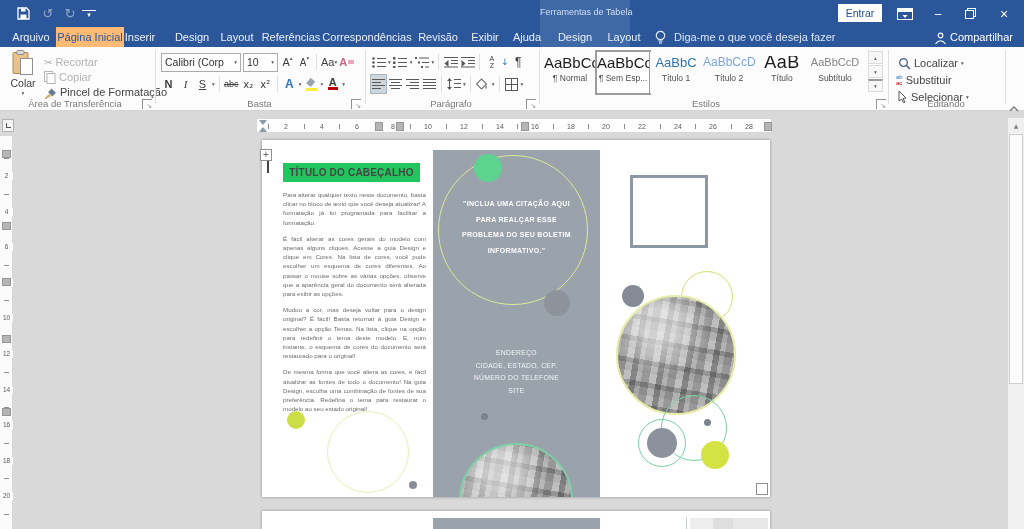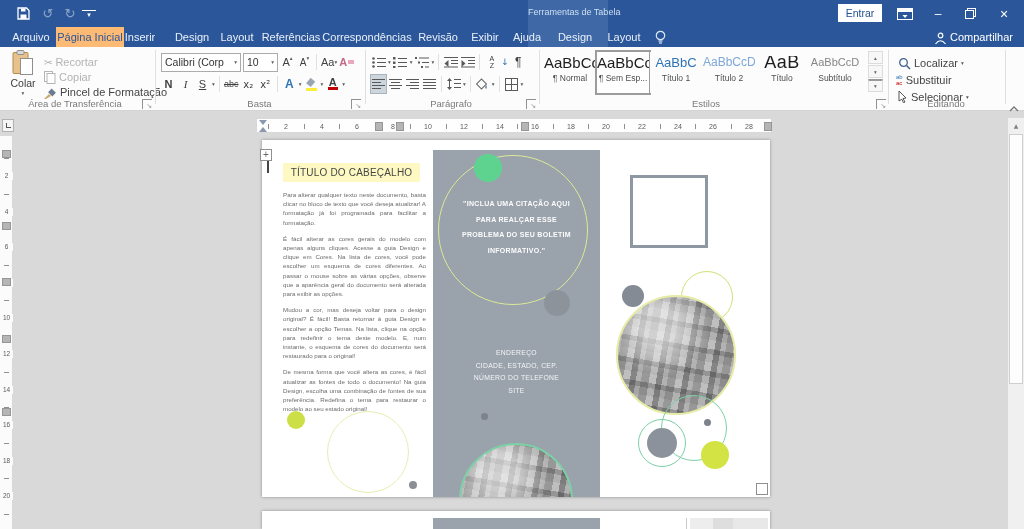--- a/index.html
+++ b/index.html
@@ -3,21 +3,21 @@
 <meta charset="utf-8">
 <style>
 *{margin:0;padding:0;box-sizing:border-box}
 html,body{background:#d9d9d9}
 #app{position:relative;width:1024px;height:529px;overflow:hidden;background:#d9d9d9;
   font-family:"Liberation Sans",sans-serif;-webkit-font-smoothing:antialiased}
 .abs{position:absolute}
 .ico{font-family:"DejaVu Sans",sans-serif}
 
 #hdr{position:absolute;left:0;top:0;width:1024px;height:47px;background:#2b579a}
-#ctx{position:absolute;left:528px;top:0;width:80px;height:47px;background:#3e69a6}
+#ctx{position:absolute;left:540px;top:0;width:90px;height:47px;background:#3e69a6}
 #ctx .lbl{display:block;text-align:center;font-size:9px;color:#cfdff3;line-height:25px;white-space:nowrap}
 .qbtn{position:absolute;top:3px;height:21px;display:flex;align-items:center;justify-content:center;color:#fff}
 .wtitle{position:absolute;left:272px;top:0;width:112px;height:27px;line-height:27px;text-align:center;color:#fff;font-size:11.5px;white-space:nowrap}
 #entrar{position:absolute;left:838px;top:4px;width:44px;height:18px;background:#fff;border:none;color:#24508f;font-size:10.5px;line-height:18px;text-align:center}
 .wc{position:absolute;top:0;height:27px;display:flex;align-items:center;justify-content:center;color:#fff}
 .tab{position:absolute;top:27px;height:20px;line-height:20px;font-size:11px;color:#e9eff8;text-align:center;white-space:nowrap}
 .tab.active{background:#fdba74;color:#2b579a}
 .tellme{position:absolute;top:27px;height:20px;line-height:20px;font-size:11px;color:#d9e5f5;white-space:nowrap}
 
 #ribbon{position:absolute;left:0;top:47px;width:1024px;height:64px;background:#fcfcfc;border-bottom:1px solid #d4d4d4}
@@ -54,22 +54,22 @@
 .tri{width:0;height:0;position:absolute}
 
 #page1{position:absolute;left:262px;top:140px;width:508px;height:357px;background:#fff;box-shadow:0 0 3px rgba(0,0,0,.35)}
 #page2{position:absolute;left:262px;top:511px;width:508px;height:18px;background:#fff;box-shadow:0 0 3px rgba(0,0,0,.35)}
 .circ{position:absolute;border-radius:50%}
 .photo{background:
  radial-gradient(circle at 35% 25%,rgba(255,255,255,.55) 0 16%,rgba(255,255,255,0) 45%),
  repeating-linear-gradient(100deg,#9d9d9d 0 6px,#d2d2d2 6px 11px,#b3b3b3 11px 19px,#e1e1e1 19px 26px),
  repeating-linear-gradient(10deg,#c9c9c9 0 8px,#a9a9a9 8px 13px,#d8d8d8 13px 22px);
  background-blend-mode:normal,multiply,normal}
-#hdrbar{position:absolute;left:21px;top:23px;width:137px;height:19px;background:#fef9c3;
- text-align:center;font-size:10px;font-weight:normal;line-height:19px;color:#454545;letter-spacing:.2px}
+#hdrbar{position:absolute;left:21px;top:23px;width:137px;height:19px;background:#22c55e;
+ text-align:center;font-size:10px;font-weight:bold;line-height:19px;color:#454545;letter-spacing:.2px}
 #paras{position:absolute;left:21px;top:50px;width:143px;color:#6b6b6b;font-size:6.2px;line-height:9.2px;text-align:justify}
 #paras p{margin-bottom:7px}
 #panel{position:absolute;left:171px;top:10px;width:167px;height:347px;background:#9aa2ac;overflow:hidden}
 .qline{display:block;text-align:center;color:#fdfdfd;font-size:7px;font-weight:bold;letter-spacing:.3px;line-height:15.5px}
 .aline{display:block;text-align:center;color:#f4f6f8;font-size:6.8px;line-height:12.6px;letter-spacing:.3px}
 #movehandle{position:absolute;left:-2px;top:9px;width:12px;height:12px;background:#fff;border:1px solid #8f8f8f;
  color:#666;font-size:10px;line-height:10px;text-align:center}
 #resizehandle{position:absolute;left:494px;top:343px;width:12px;height:12px;background:#fff;border:1px solid #8f8f8f}
 
 #sbar{position:absolute;left:1007px;top:118px;width:17px;height:411px;background:#f0f0f0;border-left:1px solid #d9d9d9}
@@ -129,20 +129,21 @@
     <div class="tab" style="left:552px;width:46px">Design</div>
     <div class="tab" style="left:600px;width:48px">Layout</div>
 
     <div class="abs" style="left:654px;top:30px">
       <svg width="13" height="15">
           <circle cx="6.5" cy="5.5" r="4.2" fill="none" stroke="#dce7f5" stroke-width="1.2"></circle>
           <rect x="4.5" y="10.4" width="4" height="1.2" fill="#dce7f5"></rect>
           <rect x="5" y="12.4" width="3" height="1.2" fill="#dce7f5"></rect>
         </svg>
     </div>
+    <div class="tellme" style="left:674px">Diga-me o que você deseja fazer</div>
 
     <div class="abs" style="left:934px;top:31px">
       <svg width="13" height="13">
           <circle cx="6.5" cy="3.5" r="2.3" fill="none" stroke="#fff" stroke-width="1.2"></circle>
           <path d="M1.5 12 q5 -6.5 10 0" fill="none" stroke="#fff" stroke-width="1.2"></path>
         </svg>
     </div>
     <div class="tellme" style="left:950px;color:#fff">Compartilhar</div>
   </div>
 

